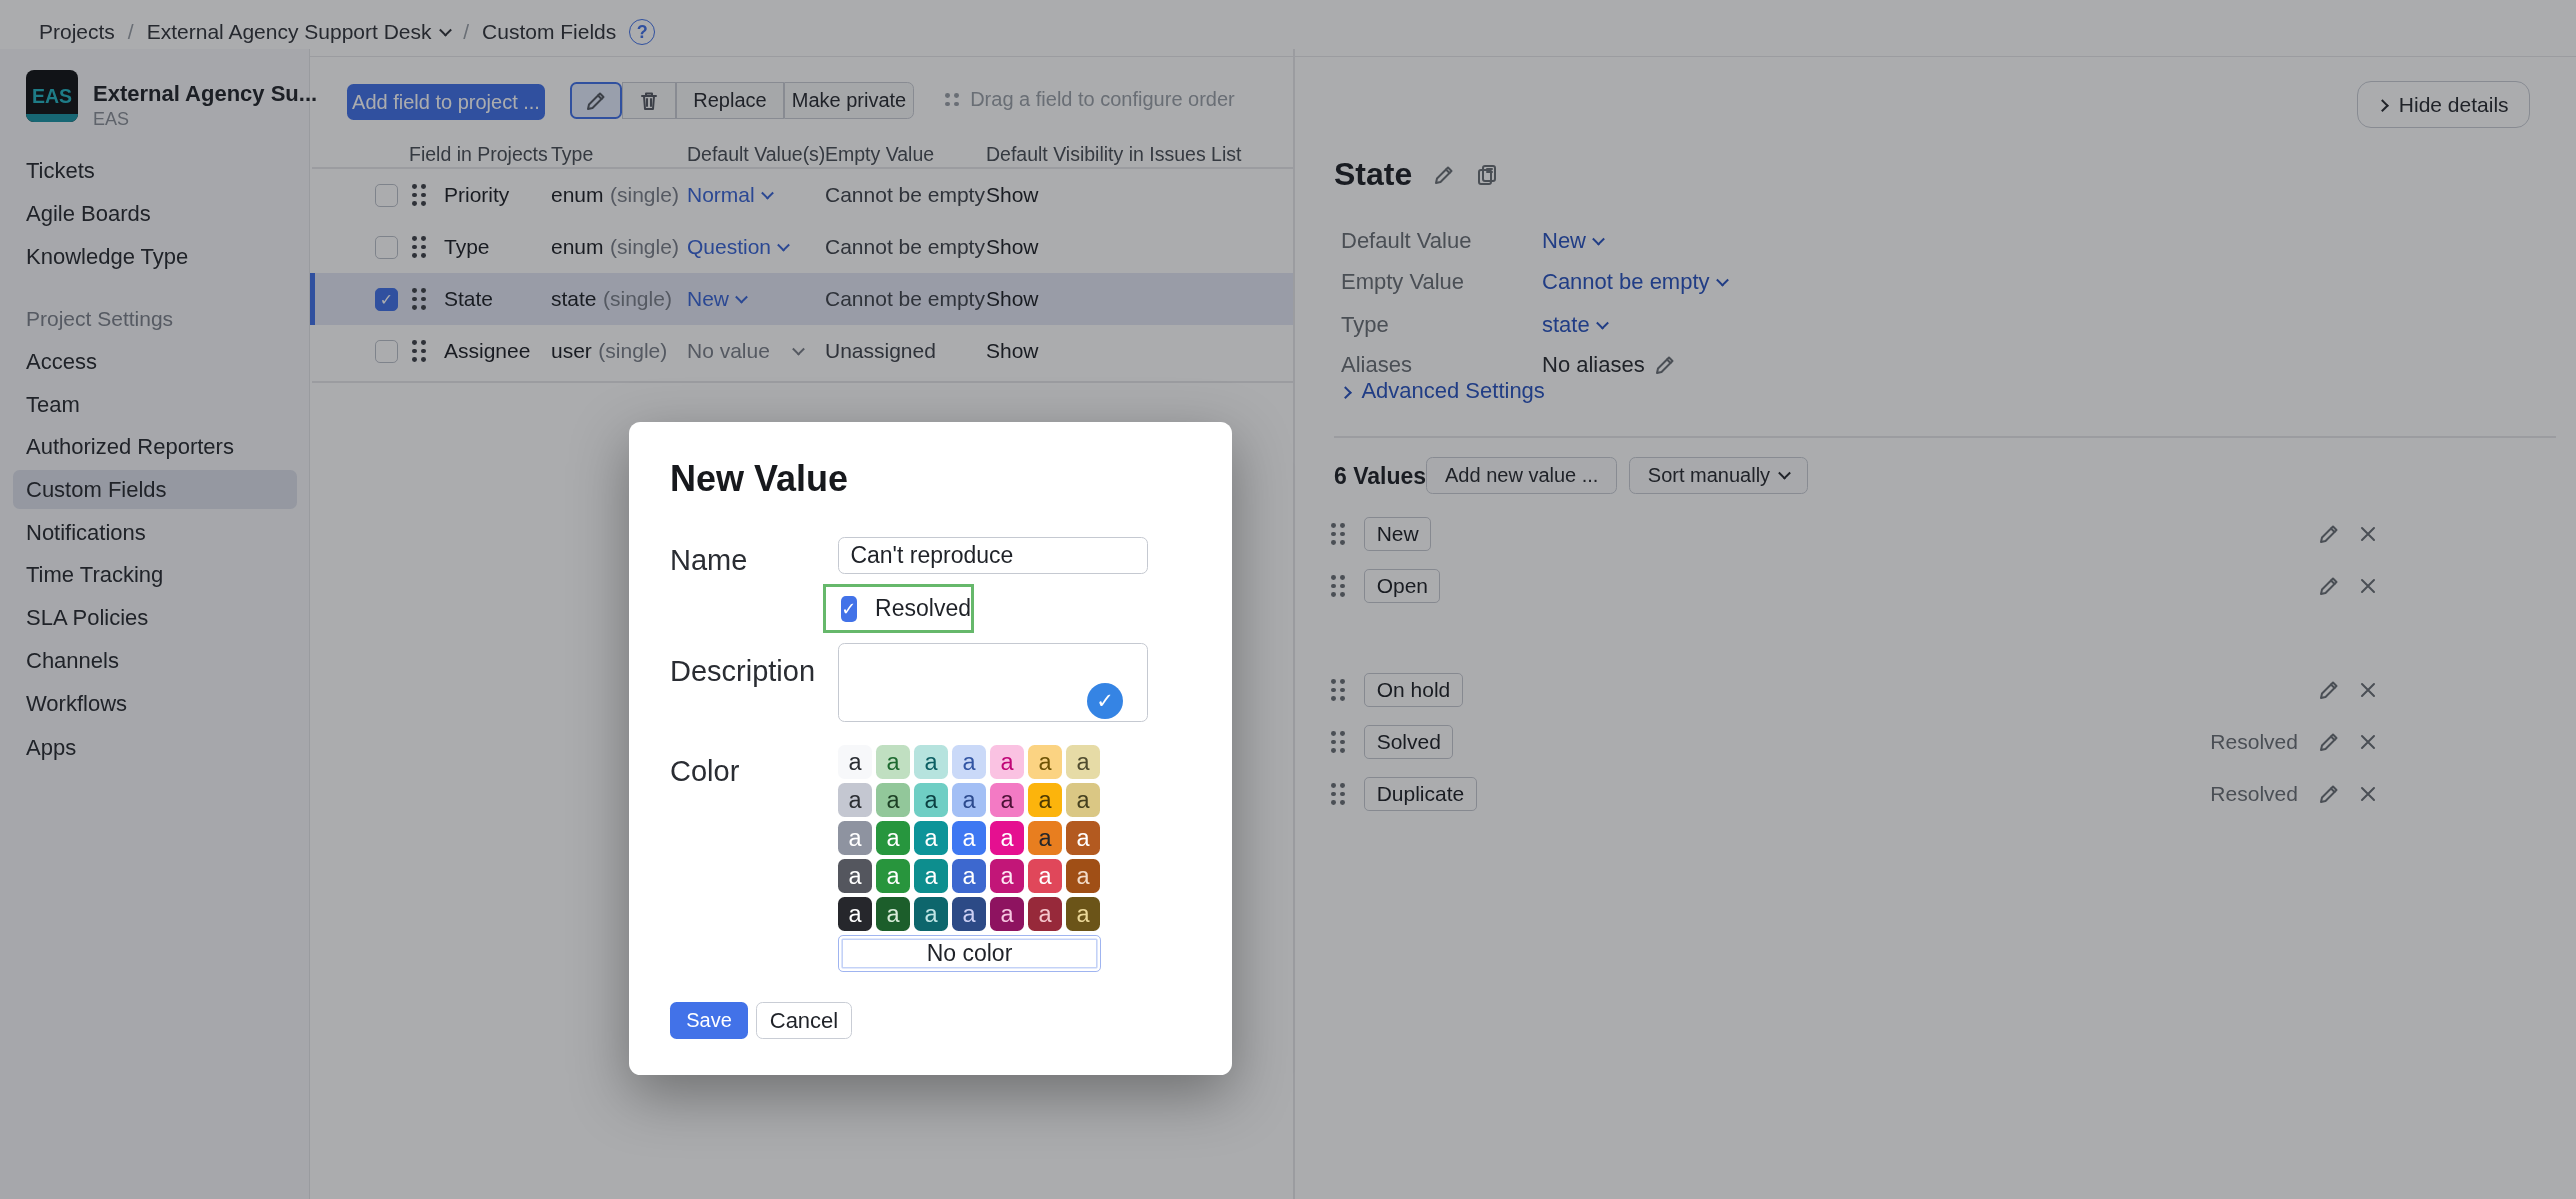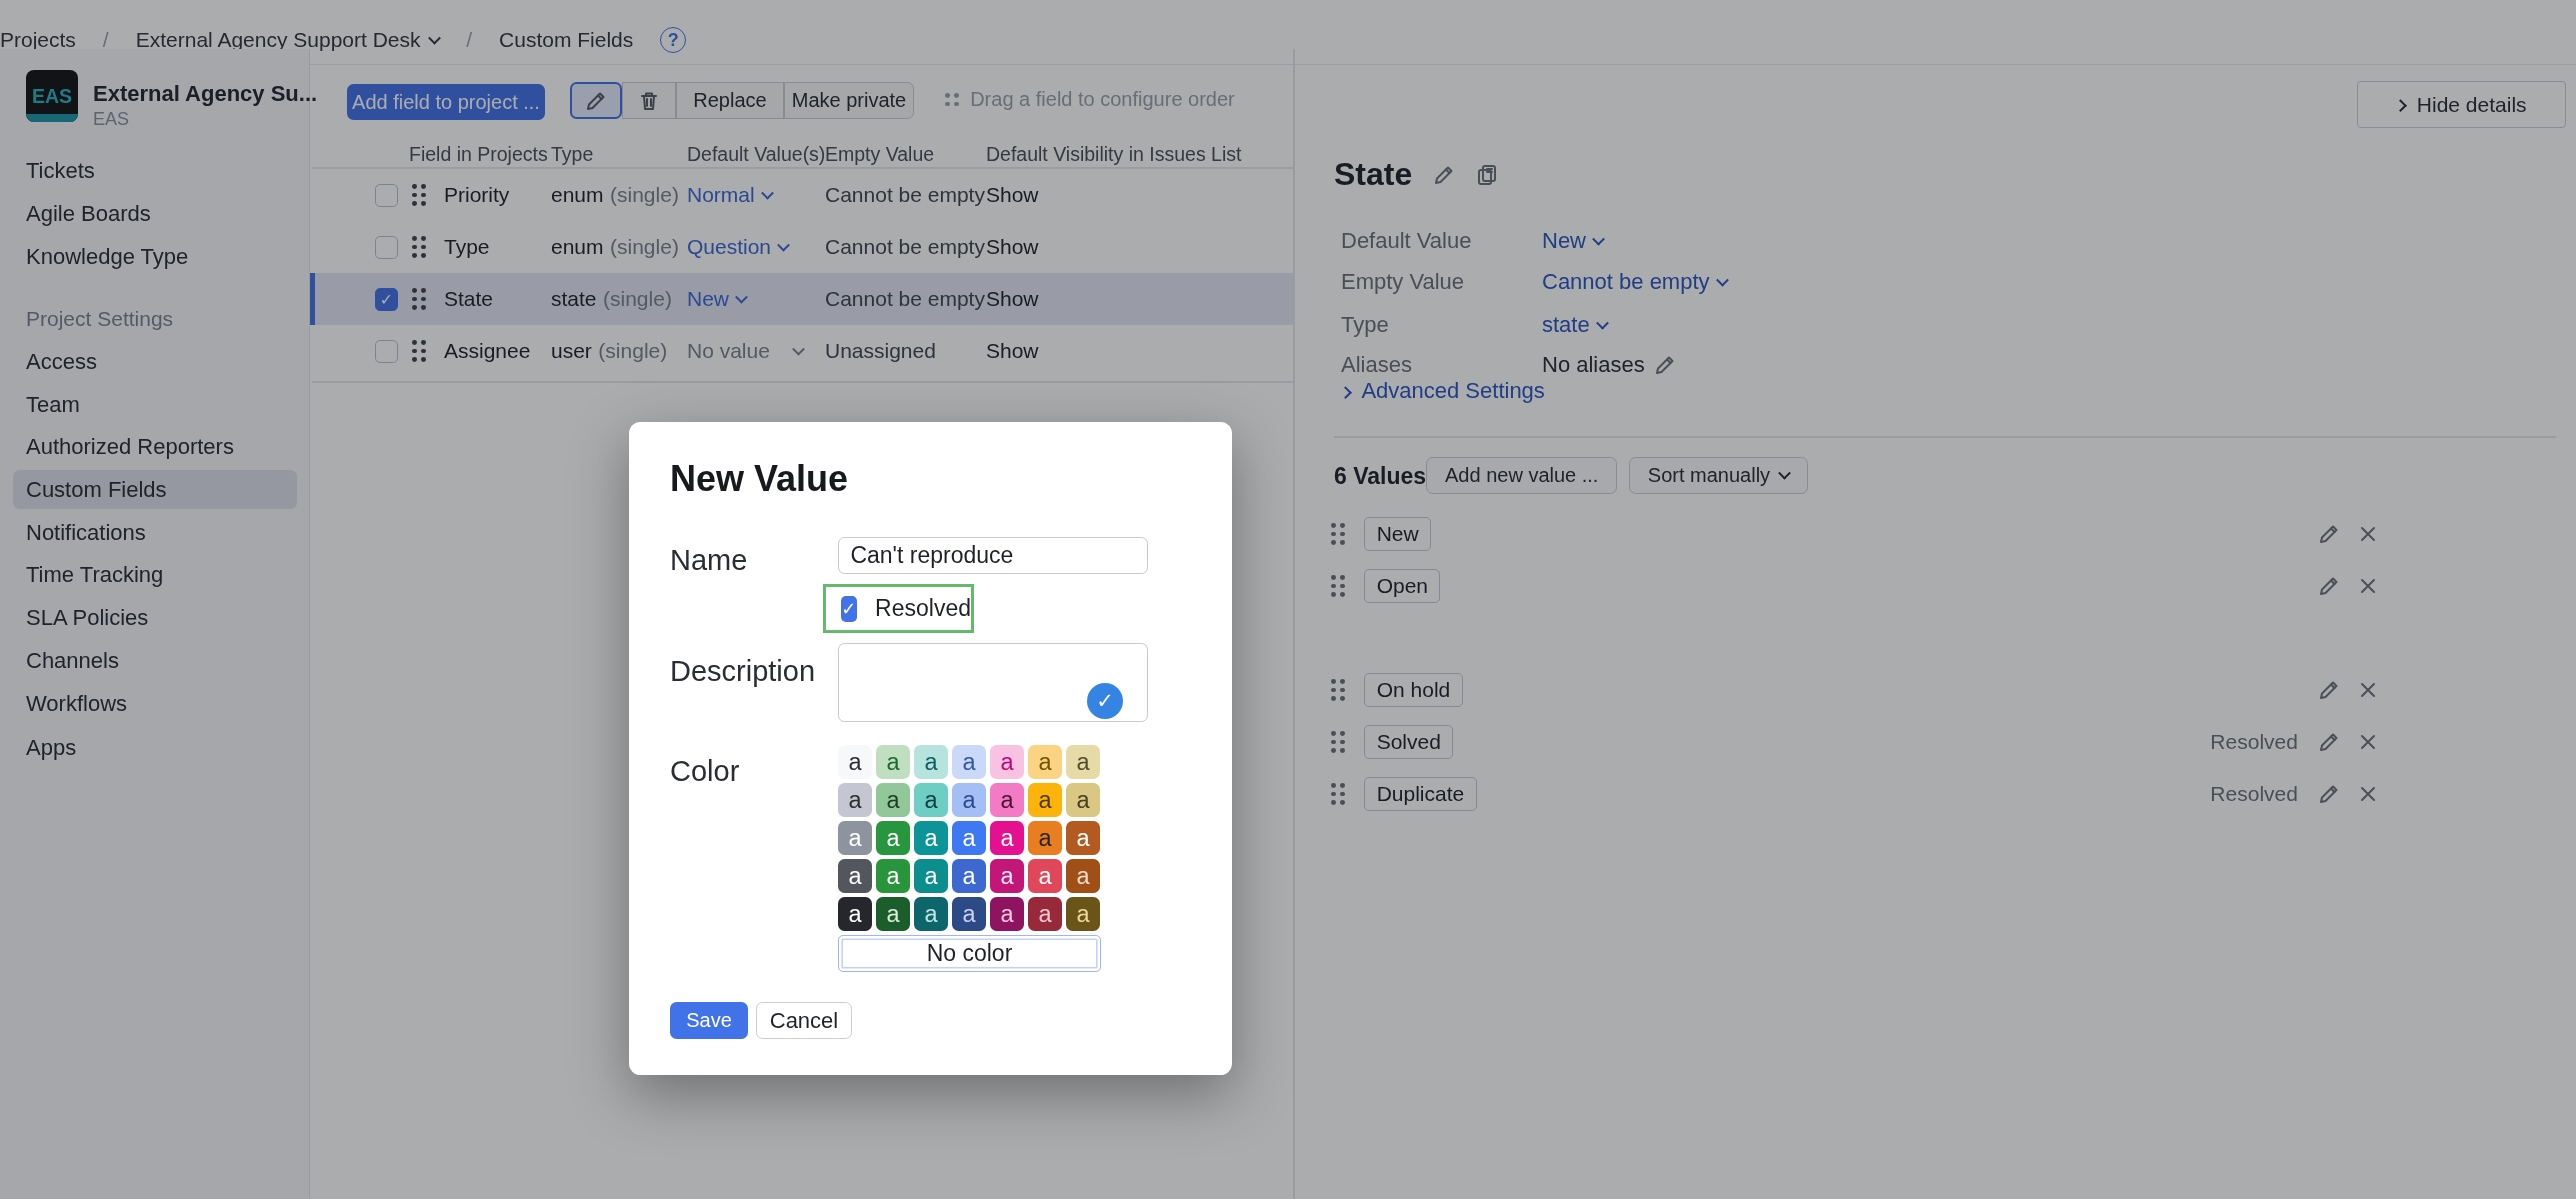--- a/index.html
+++ b/index.html
@@ -1,21 +1,21 @@
 <!DOCTYPE html>
 <html style="font-size:13px"><head>
 <meta charset="utf-8">
 <style>
   * { margin:0; padding:0; box-sizing:border-box; }
   html,body { background:#888; }
   body { font-family:"Liberation Sans", sans-serif; }
   #app { position:relative; width:2576px; height:1200px; background:#fff; overflow:hidden; }
 
   
-  .topbar { position:absolute; left:0; top:16px; width:2576px; height:49px; background:#fff; border-bottom:1.6px solid #e6e7ea; display:flex; align-items:center; gap:27px; font-size:21px; color:#33363d; }
+  .topbar { position:absolute; left:0; top:8px; width:2576px; height:49px; background:#fff; border-bottom:1.6px solid #e6e7ea; display:flex; align-items:center; padding-left:39px; gap:13px; font-size:21px; color:#33363d; }
   .crumb { cursor:pointer; }
   .crumb-sep { color:#9aa0a8; }
   .crumb-proj { display:flex; align-items:center; gap:9.7px; }
   .help-badge { width:26px; height:26px; border:1.6px solid #4272e8; border-radius:50%; color:#4272e8; font-size:18px; display:flex; align-items:center; justify-content:center; font-weight:bold; }
 
   
   .chev { display:inline-block; width:9px; height:9px; border-right:2.4px solid currentColor; border-bottom:2.4px solid currentColor; transform:rotate(45deg) translate(-1.6px,-1.6px); }
   .chev-r { transform:rotate(-45deg) translate(-0.8px,0.8px); }
   .dots { display:grid; grid-template-columns:repeat(2,4.9px); grid-auto-rows:4.9px; gap:4px; }
   .dots i { width:4.9px; height:4.9px; border-radius:50%; background:currentColor; }
@@ -52,21 +52,21 @@
   .cbx { width:23px; height:23px; border:1.6px solid #bbc0c9; border-radius:4.9px; background:#fff; display:flex; align-items:center; justify-content:center; cursor:pointer; }
   .cbx.checked { background:#4272e8; border-color:#4272e8; color:#fff; font-size:16px; }
   .t-suffix { color:#7b808a; margin-left:6.5px; }
   .link-blue { color:#3b66d6; display:flex; align-items:center; gap:8px; cursor:pointer; }
   .link-gray { color:#7b808a; display:flex; align-items:center; gap:24px; cursor:pointer; }
   .t-empty { color:#41454d; }
   .tdots { color:#3f434a; cursor:grab; }
 
   
   .vdivider { position:absolute; left:1293px; top:49px; width:1.6px; height:1151px; background:#e6e7ea; }
-  .hide-details { position:absolute; left:2357px; top:81px; width:209px; height:47px; background:#fff; border:1.6px solid #c9cdd5; border-radius:4px; display:flex; align-items:center; justify-content:center; gap:11.4px; font-size:21px; color:#2a2d33; cursor:pointer; }
+  .hide-details { position:absolute; left:2357px; top:81px; width:173px; height:47px; background:#fff; border:1.6px solid #c9cdd5; border-radius:14px; display:flex; align-items:center; justify-content:center; gap:11.4px; font-size:21px; color:#2a2d33; cursor:pointer; }
   .panel-title { position:absolute; left:1334px; top:156px; font-size:32px; font-weight:bold; color:#1f2228; display:flex; align-items:center; gap:19.5px; }
   .panel-title .icon-svg { color:#6b7077; cursor:pointer; }
   .pf-label { position:absolute; left:1341px; font-size:22px; color:#6b7077; }
   .pf-value { position:absolute; left:1542px; font-size:22px; color:#2b55c0; display:flex; align-items:center; gap:8px; cursor:pointer; }
   .pf-value.plain { color:#2a2d33; cursor:default; }
   .adv-link { position:absolute; left:1341px; top:378px; font-size:22px; color:#2b55c0; display:flex; align-items:center; gap:11.4px; cursor:pointer; }
   .hdivider { position:absolute; left:1334px; top:436px; width:1222px; height:1.6px; background:#e6e7ea; }
   .values-count { position:absolute; left:1334px; top:463px; font-size:23px; font-weight:bold; color:#1f2228; }
   .pbtn { height:37px; background:#fbfbfc; border:1.6px solid #c9cdd5; border-radius:6.5px; font-size:20px; color:#2a2d33; display:flex; align-items:center; justify-content:center; gap:9.7px; padding:0 18px; cursor:pointer; font-family:inherit; }
   .pbtn-row { position:absolute; left:1426px; top:457px; display:flex; gap:11.4px; }

